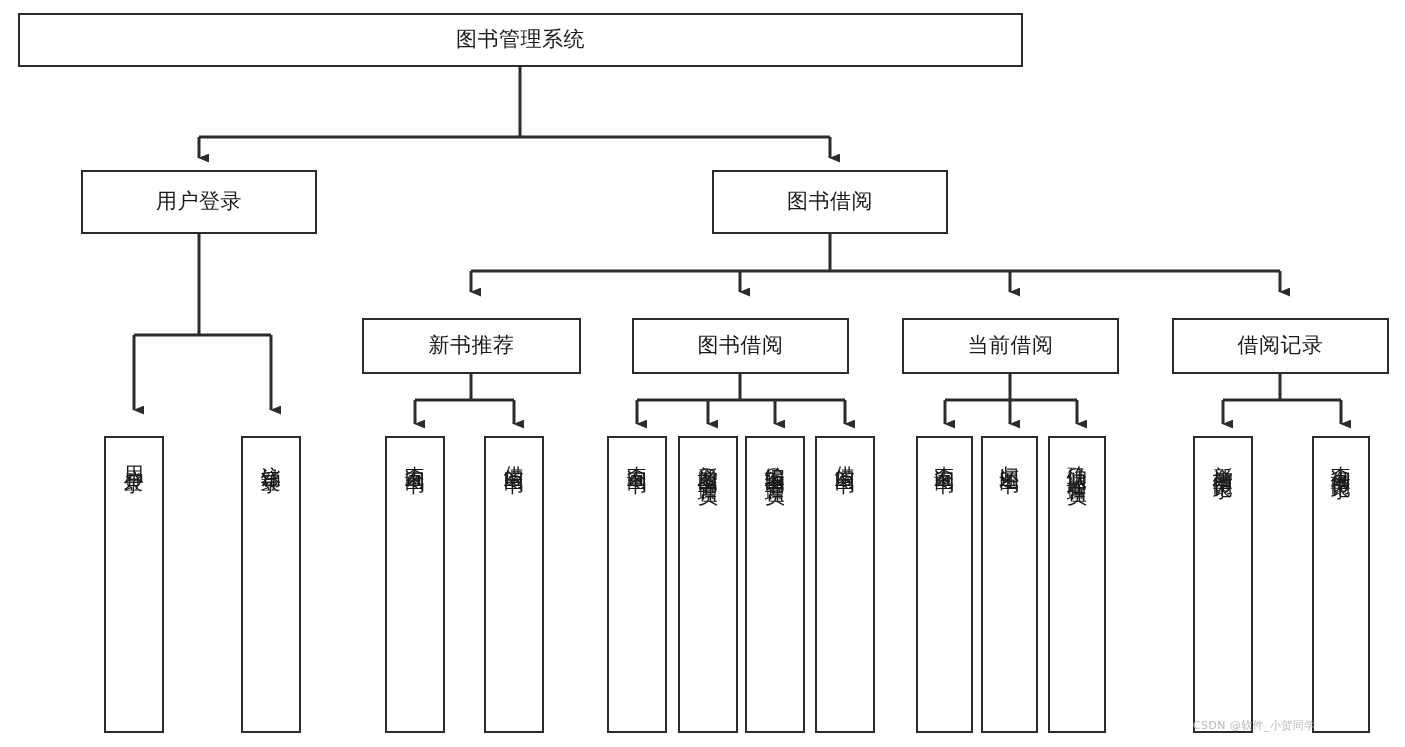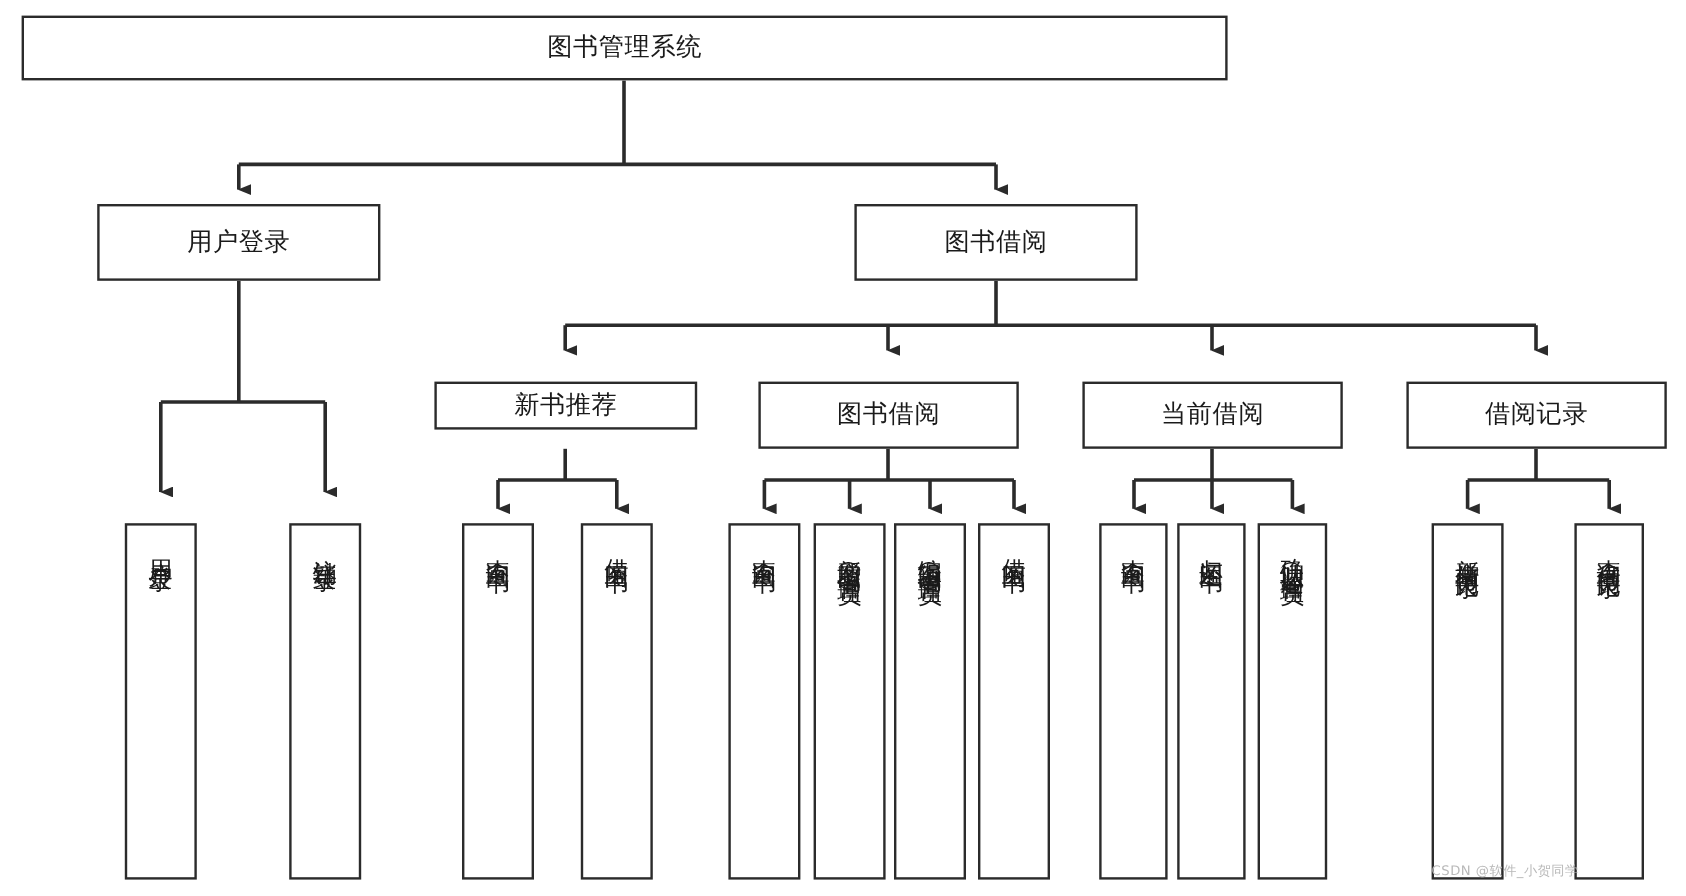--- a/index.html
+++ b/index.html
@@ -140,21 +140,21 @@
     <span class="node-label">图书管理系统</span>
   </div>
 
   <div class="node-box" style="left: 81px; top: 170px; width: 236px; height: 64px; border-color: rgb(43, 43, 43); background: rgb(255, 255, 255); color: rgb(26, 26, 26);">
     <span class="node-label">用户登录</span>
   </div>
   <div class="node-box" style="left: 712px; top: 170px; width: 236px; height: 64px; border-color: rgb(43, 43, 43); background: rgb(255, 255, 255); color: rgb(26, 26, 26);">
     <span class="node-label">图书借阅</span>
   </div>
 
-  <div class="node-box" style="left: 362px; top: 318px; width: 219px; height: 40px; border-color: rgb(43, 43, 43); background: rgb(255, 255, 255); color: rgb(26, 26, 26);">
+  <div class="node-box" style="left: 362px; top: 318px; width: 219px; height: 56px; border-color: rgb(43, 43, 43); background: rgb(255, 255, 255); color: rgb(26, 26, 26);">
     <span class="node-label">新书推荐</span>
   </div>
   <div class="node-box" style="left: 632px; top: 318px; width: 217px; height: 56px; border-color: rgb(43, 43, 43); background: rgb(255, 255, 255); color: rgb(26, 26, 26);">
     <span class="node-label">图书借阅</span>
   </div>
   <div class="node-box" style="left: 902px; top: 318px; width: 217px; height: 56px; border-color: rgb(43, 43, 43); background: rgb(255, 255, 255); color: rgb(26, 26, 26);">
     <span class="node-label">当前借阅</span>
   </div>
   <div class="node-box" style="left: 1172px; top: 318px; width: 217px; height: 56px; border-color: rgb(43, 43, 43); background: rgb(255, 255, 255); color: rgb(26, 26, 26);">
     <span class="node-label">借阅记录</span>

